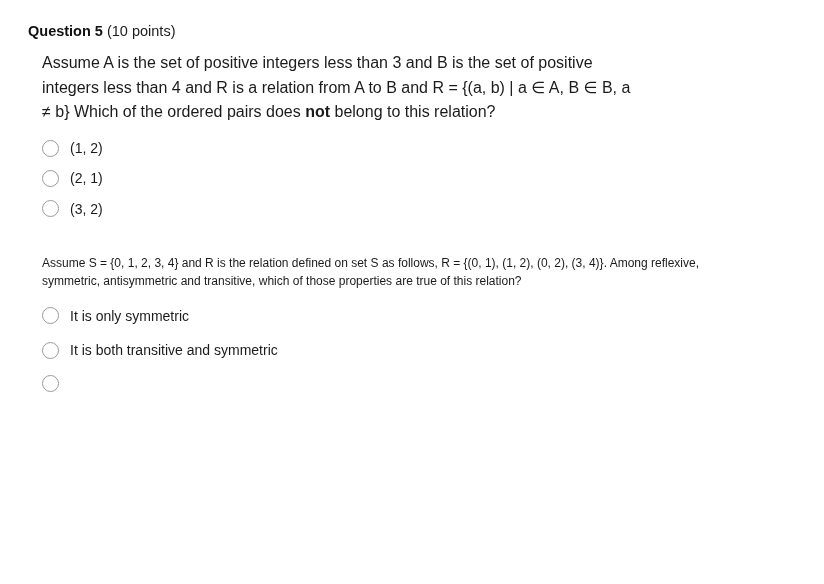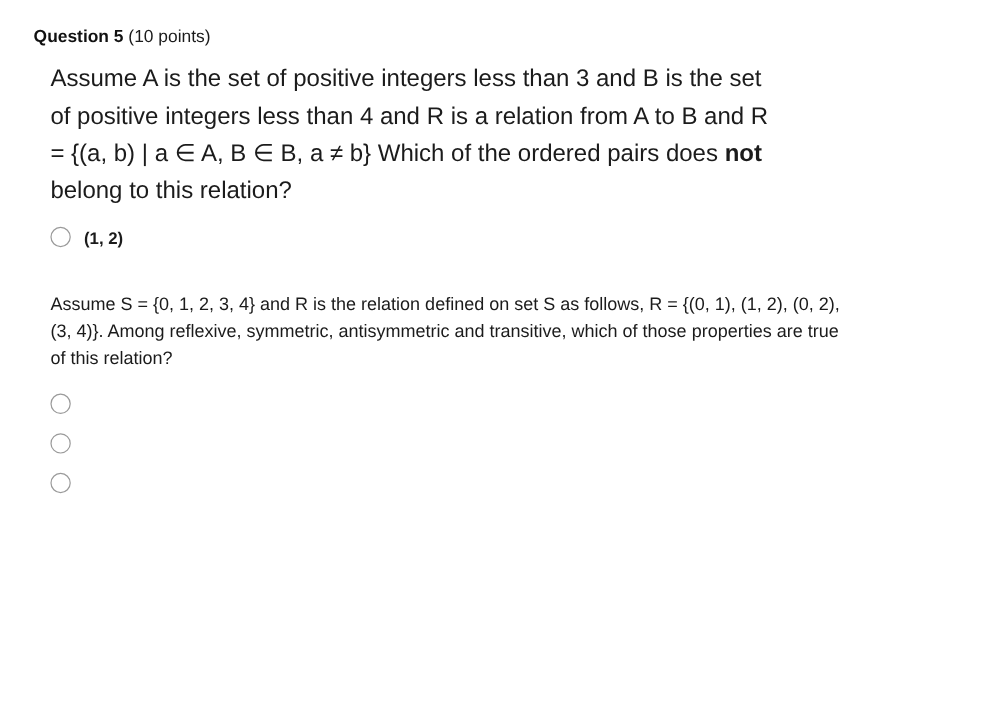--- a/index.html
+++ b/index.html
@@ -31,21 +31,21 @@
   }
   .q-heading .q-title {
     font-weight: bold;
     color: #111111;
   }
   .q-heading .q-points {
     font-weight: normal;
     color: #1b1b1b;
   }
   .q-text {
-    font-size: 20px;
+    font-size: 16px;
     line-height: 1.55;
     margin: 0 0 8px 0;
     padding-left: 18px;
     color: #1b1b1b;
   }
   .q-text.wide {
     max-width: 660px;
   }
   .q-text.narrow {
     max-width: 600px;
@@ -56,41 +56,40 @@
   .options {
     margin: 14px 0 0 0;
     padding: 0;
     list-style: none;
   }
   .option {
     display: flex;
     align-items: center;
     margin: 0 0 12px 0;
     padding-left: 18px;
-    font-weight: bold;
   }
   .radio {
     flex: 0 0 auto;
     width: 17px;
     height: 17px;
     border: 1.4px solid #9a9a9a;
     border-radius: 50%;
     background: #ffffff;
     box-sizing: border-box;
     margin-right: 11px;
   }
   .option-label {
     font-size: 14px;
     line-height: 1.3;
     color: #1b1b1b;
   }
   .spacer-6 { height: 18px; }
   .q6-wrap { margin-top: 6px; }
   .q6-text {
-    font-size: 15px;
+    font-size: 12px;
     line-height: 1.5;
     max-width: 665px;
   }
   .q6-options { margin-top: 17px; }
   .q6-options .option { margin-bottom: 16px; }
 </style>
 </head>
 <body>
 
 <div class="page">
@@ -100,34 +99,44 @@
       <span class="q-title">Question 5</span>
       <span class="q-points">(10 points)</span>
     </div>
     <p class="q-text narrow"><span>Assume A is the set of positive integers less than 3 and B is the set of positive integers less than 4 and R is a relation from A to B and R = {(a, b) | a ∈ A, B ∈ B, a ≠ b} Which of the ordered pairs does </span><b>not</b><span> belong to this relation?</span></p>
 
     <ul class="options">
       <li class="option">
         <span class="radio"></span>
         <span class="option-label">(1, 2)</span>
       </li>
+      <li class="option">
+        <span class="radio"></span>
+        <span class="option-label">(2, 1)</span>
+      </li>
+      <li class="option">
+        <span class="radio"></span>
+        <span class="option-label">(3, 2)</span>
+      </li>
     </ul>
   </div>
 
   <div class="spacer-6"></div>
 
   <div class="question-block q6-wrap">
     <p class="q-text wide q6-text">Assume S = {0, 1, 2, 3, 4} and R is the relation defined on set S as follows, R = {(0, 1), (1, 2), (0, 2), (3, 4)}. Among reflexive, symmetric, antisymmetric and transitive, which of those properties are true of this relation?</p>
 
     <ul class="options q6-options">
       <li class="option">
         <span class="radio"></span>
+        <span class="option-label">It is only symmetric</span>
       </li>
       <li class="option">
         <span class="radio"></span>
+        <span class="option-label">It is both transitive and symmetric</span>
       </li>
       <li class="option">
         <span class="radio"></span>
       </li>
     </ul>
   </div>
 
 </div>
 
 </body></html>

